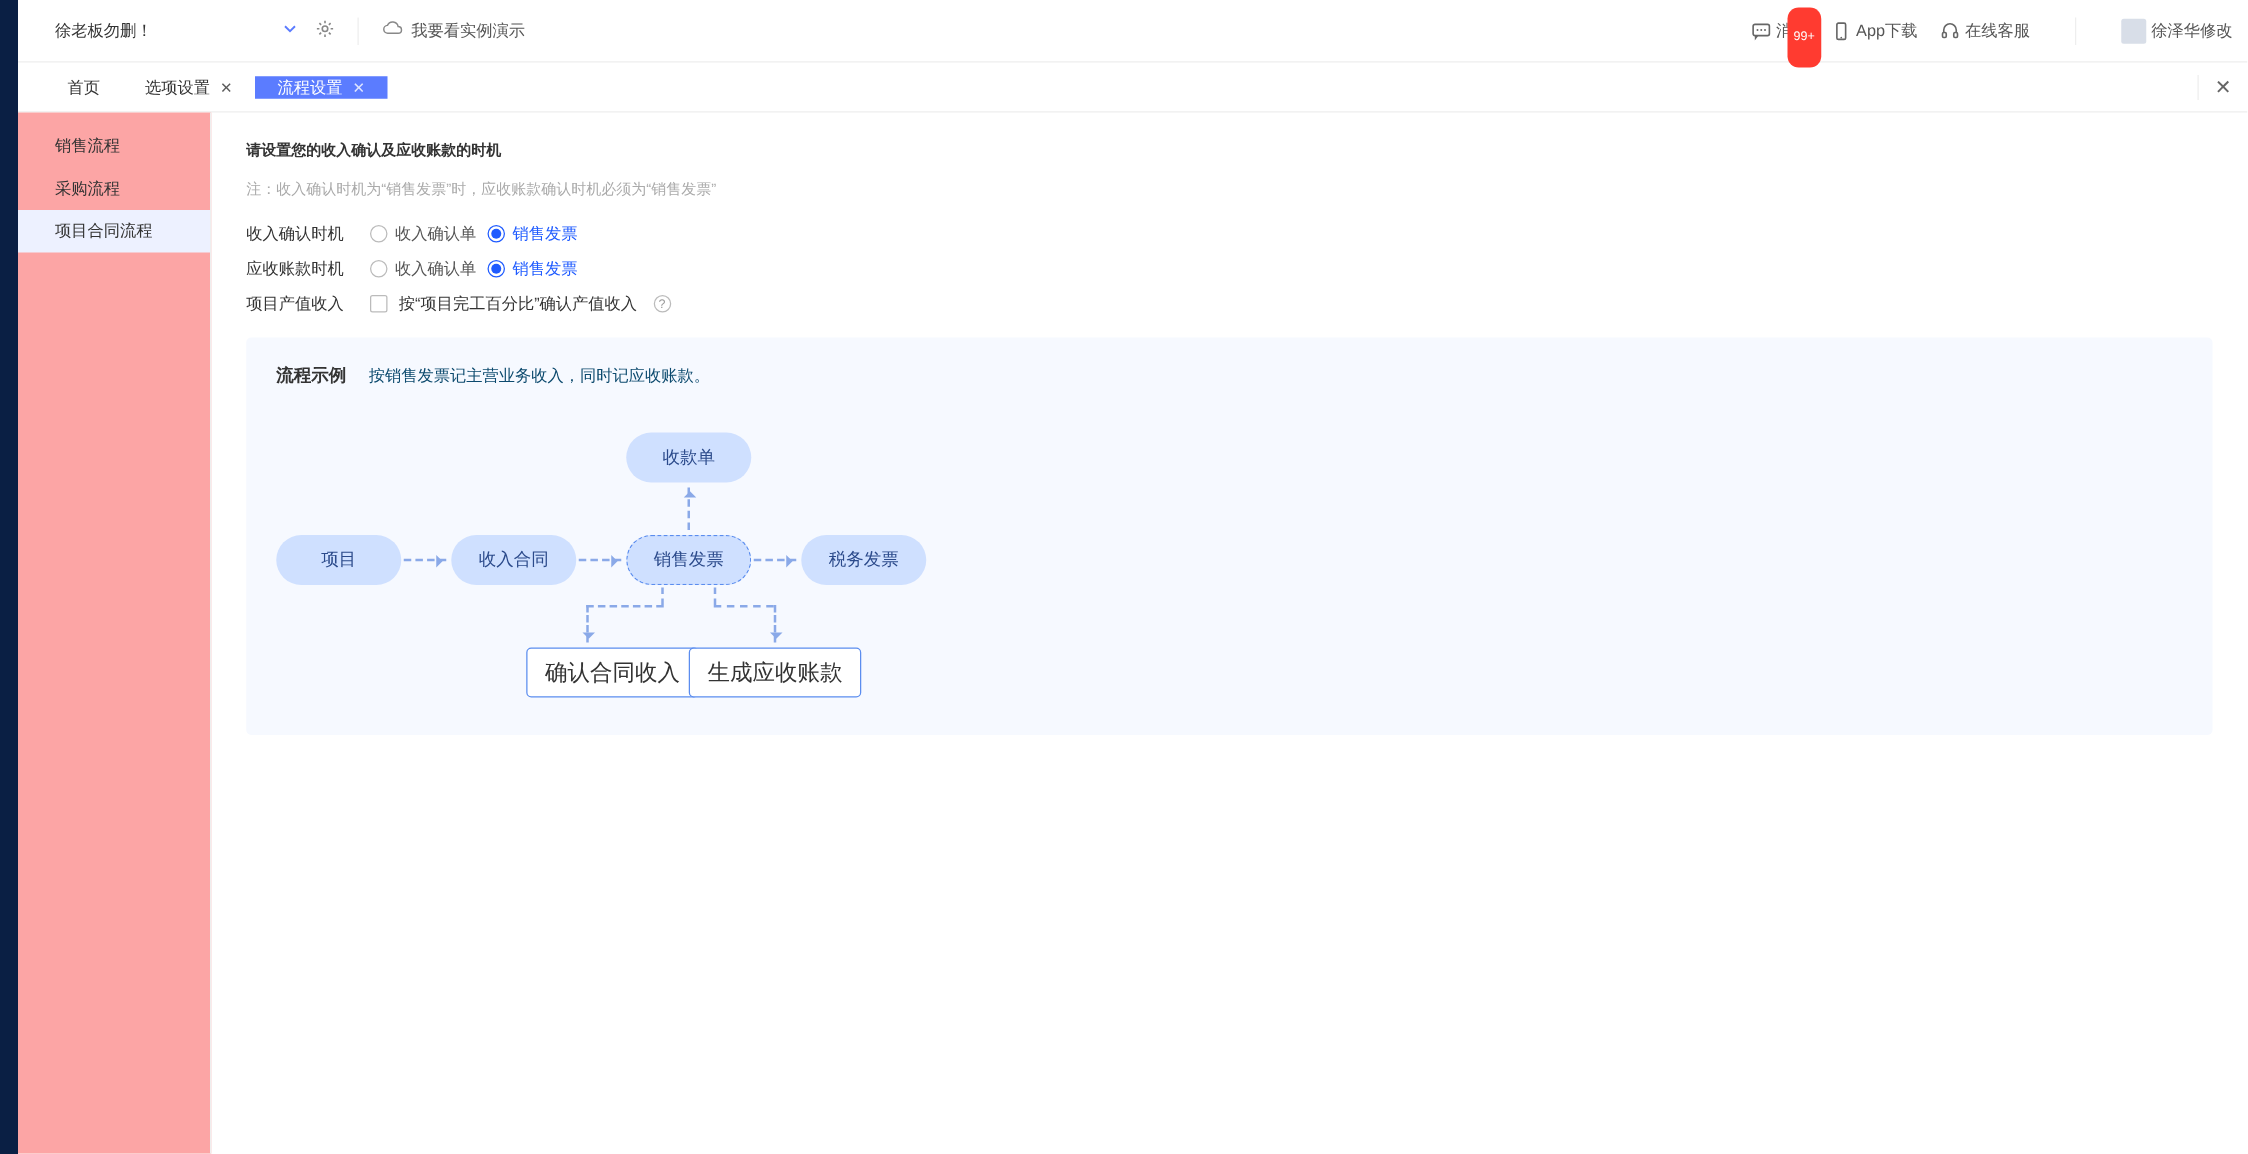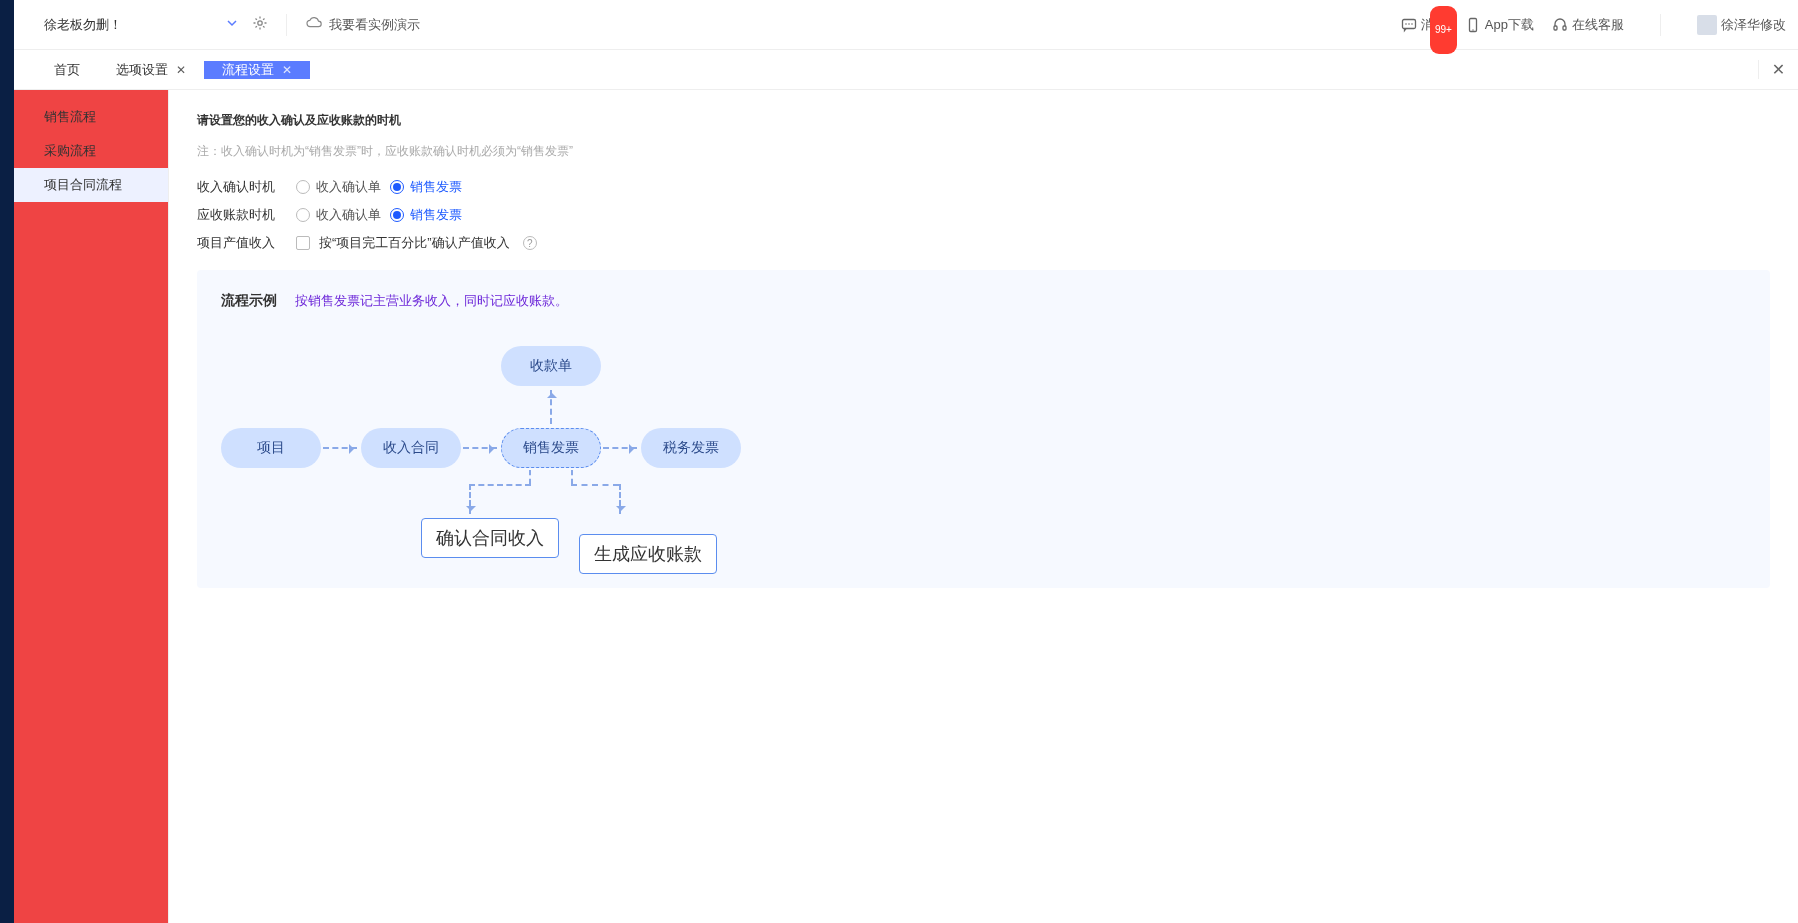--- a/index.html
+++ b/index.html
@@ -25,21 +25,21 @@
     
     .tabsbar { height: 40px; display: flex; align-items: center; padding-left: 22px; border-bottom: 1px solid #eee; }
     .tab { display: flex; align-items: center; padding: 0 18px; gap: 8px; color: #333; cursor: pointer; }
     .tab.active { background: #5b7cff; color: #fff; }
     .tab .x { font-size: 12px; opacity: .8; }
     .tabsbar .spacer { flex: 1; }
     .tabs-close { width: 40px; display: flex; align-items: center; justify-content: center; border-left: 1px solid #eee; cursor: pointer; color: #666; font-size: 16px; }
 
     
     .page { display: flex; height: calc(100vh - 90px); margin-left: 14px; }
-    .sidebar { width: 155px; border-right: 1px solid #eee; padding-top: 10px; background: #ef4444; }
+    .sidebar { width: 155px; border-right: 1px solid #eee; padding-top: 10px; background: #fca5a5; }
     .side-item { padding: 8px 10px 8px 30px; cursor: pointer; color: #333; font-size: 13px; }
     .side-item.active { background: #edf1ff; }
 
     .main { flex: 1; padding: 22px 28px; overflow: auto; }
     .title { font-size: 12px; font-weight: 600; margin-bottom: 14px; }
     .note { color: #aaa; font-size: 12px; margin-bottom: 18px; }
 
     .setting-row { display: flex; align-items: center; gap: 9px; margin-bottom: 10px; font-size: 13px; }
     .setting-row .lbl { width: 90px; color: #333; }
     .radio { display: inline-flex; align-items: center; gap: 6px; cursor: pointer; }
@@ -48,34 +48,34 @@
     .radio.sel .dot::after { content: ""; width: 8px; height: 8px; border-radius: 50%; background: #1f5bff; }
     .radio.sel .txt { color: #1f5bff; }
     .radio .txt { color: #555; }
     .checkbox { width: 14px; height: 14px; border: 1px solid #bbb; display: inline-block; border-radius: 2px; }
     .help { width: 14px; height: 14px; border: 1px solid #bbb; border-radius: 50%; display: inline-flex; align-items: center; justify-content: center; font-size: 10px; color: #999; margin-left: 4px; }
 
     
     .example { margin-top: 18px; background: #f6f9ff; border-radius: 4px; padding: 22px 24px 30px; }
     .ex-header { display: flex; align-items: baseline; gap: 18px; margin-bottom: 28px; }
     .ex-title { font-weight: 700; font-size: 14px; }
-    .ex-desc { font-size: 13px; color: #6d28d9; }
+    .ex-desc { font-size: 13px; color: #0c4a6e; }
 
     
     .flow-wrap { position: relative; width: 560px; height: 220px; }
     .node { position: absolute; background: #cfe0ff; color: #2b4a8b; border-radius: 20px; height: 40px; display: flex; align-items: center; justify-content: center; font-size: 14px; padding: 0 22px; white-space: nowrap; }
     .boxnode { position: absolute; background: #fff; border: 1px solid #5b8def; color: #333; border-radius: 4px; height: 40px; display: flex; align-items: center; justify-content: center; font-size: 18px; padding: 0 14px; white-space: nowrap; }
 
     .n-project { left: 0;   top: 90px; width: 100px; }
     .n-contract{ left: 140px; top: 90px; width: 100px; }
     .n-invoice { left: 280px; top: 90px; width: 100px; border: 1px dashed #5b8def; }
     .n-tax     { left: 420px; top: 90px; width: 100px; }
     .n-receipt { left: 280px; top: 8px;  width: 100px; }
     .b-confirm { left: 200px; top: 180px; }
-    .b-gen     { left: 358px; top: 180px; margin-top: 16px; }
+    .b-gen     { left: 330px; top: 180px; }
 
     
     .arrow-h { position: absolute; height: 0; border-top: 2px dashed #8aa9e8; }
     .arrow-h::after { content: ""; position: absolute; right: -2px; top: -5px; border: 5px solid transparent; border-left-color: #8aa9e8; }
     .arrow-v { position: absolute; width: 0; border-left: 2px dashed #8aa9e8; }
     .arrow-v.up::after { content: ""; position: absolute; left: -5px; top: -2px; border: 5px solid transparent; border-bottom-color: #8aa9e8; }
 
     .a1 { left: 102px; top: 109px; width: 34px; }
     .a2 { left: 242px; top: 109px; width: 34px; }
     .a3 { left: 382px; top: 109px; width: 34px; }

